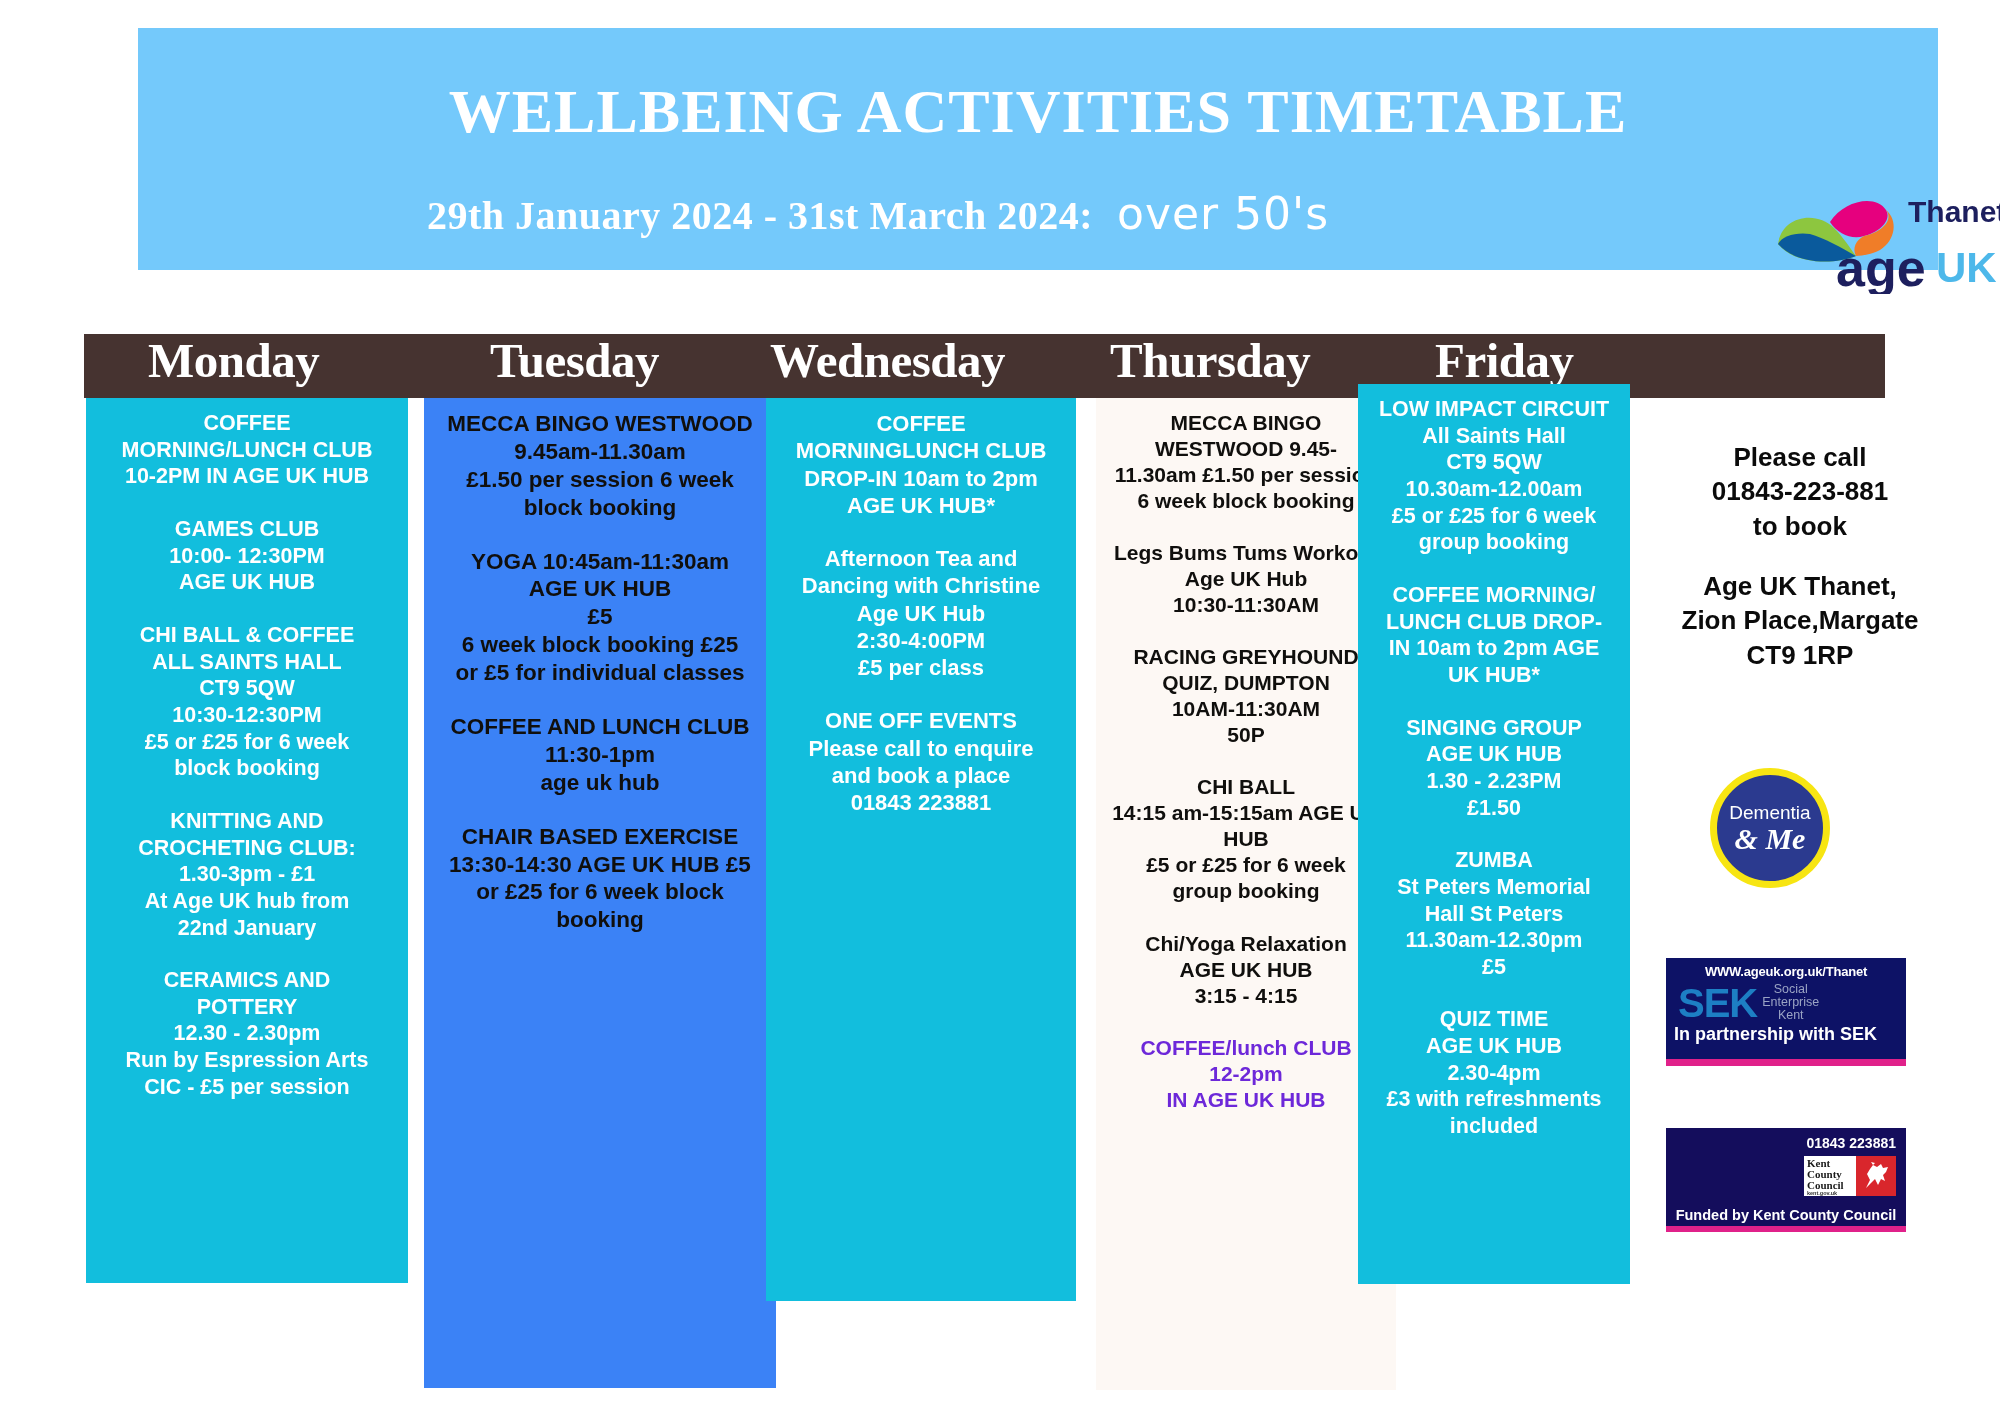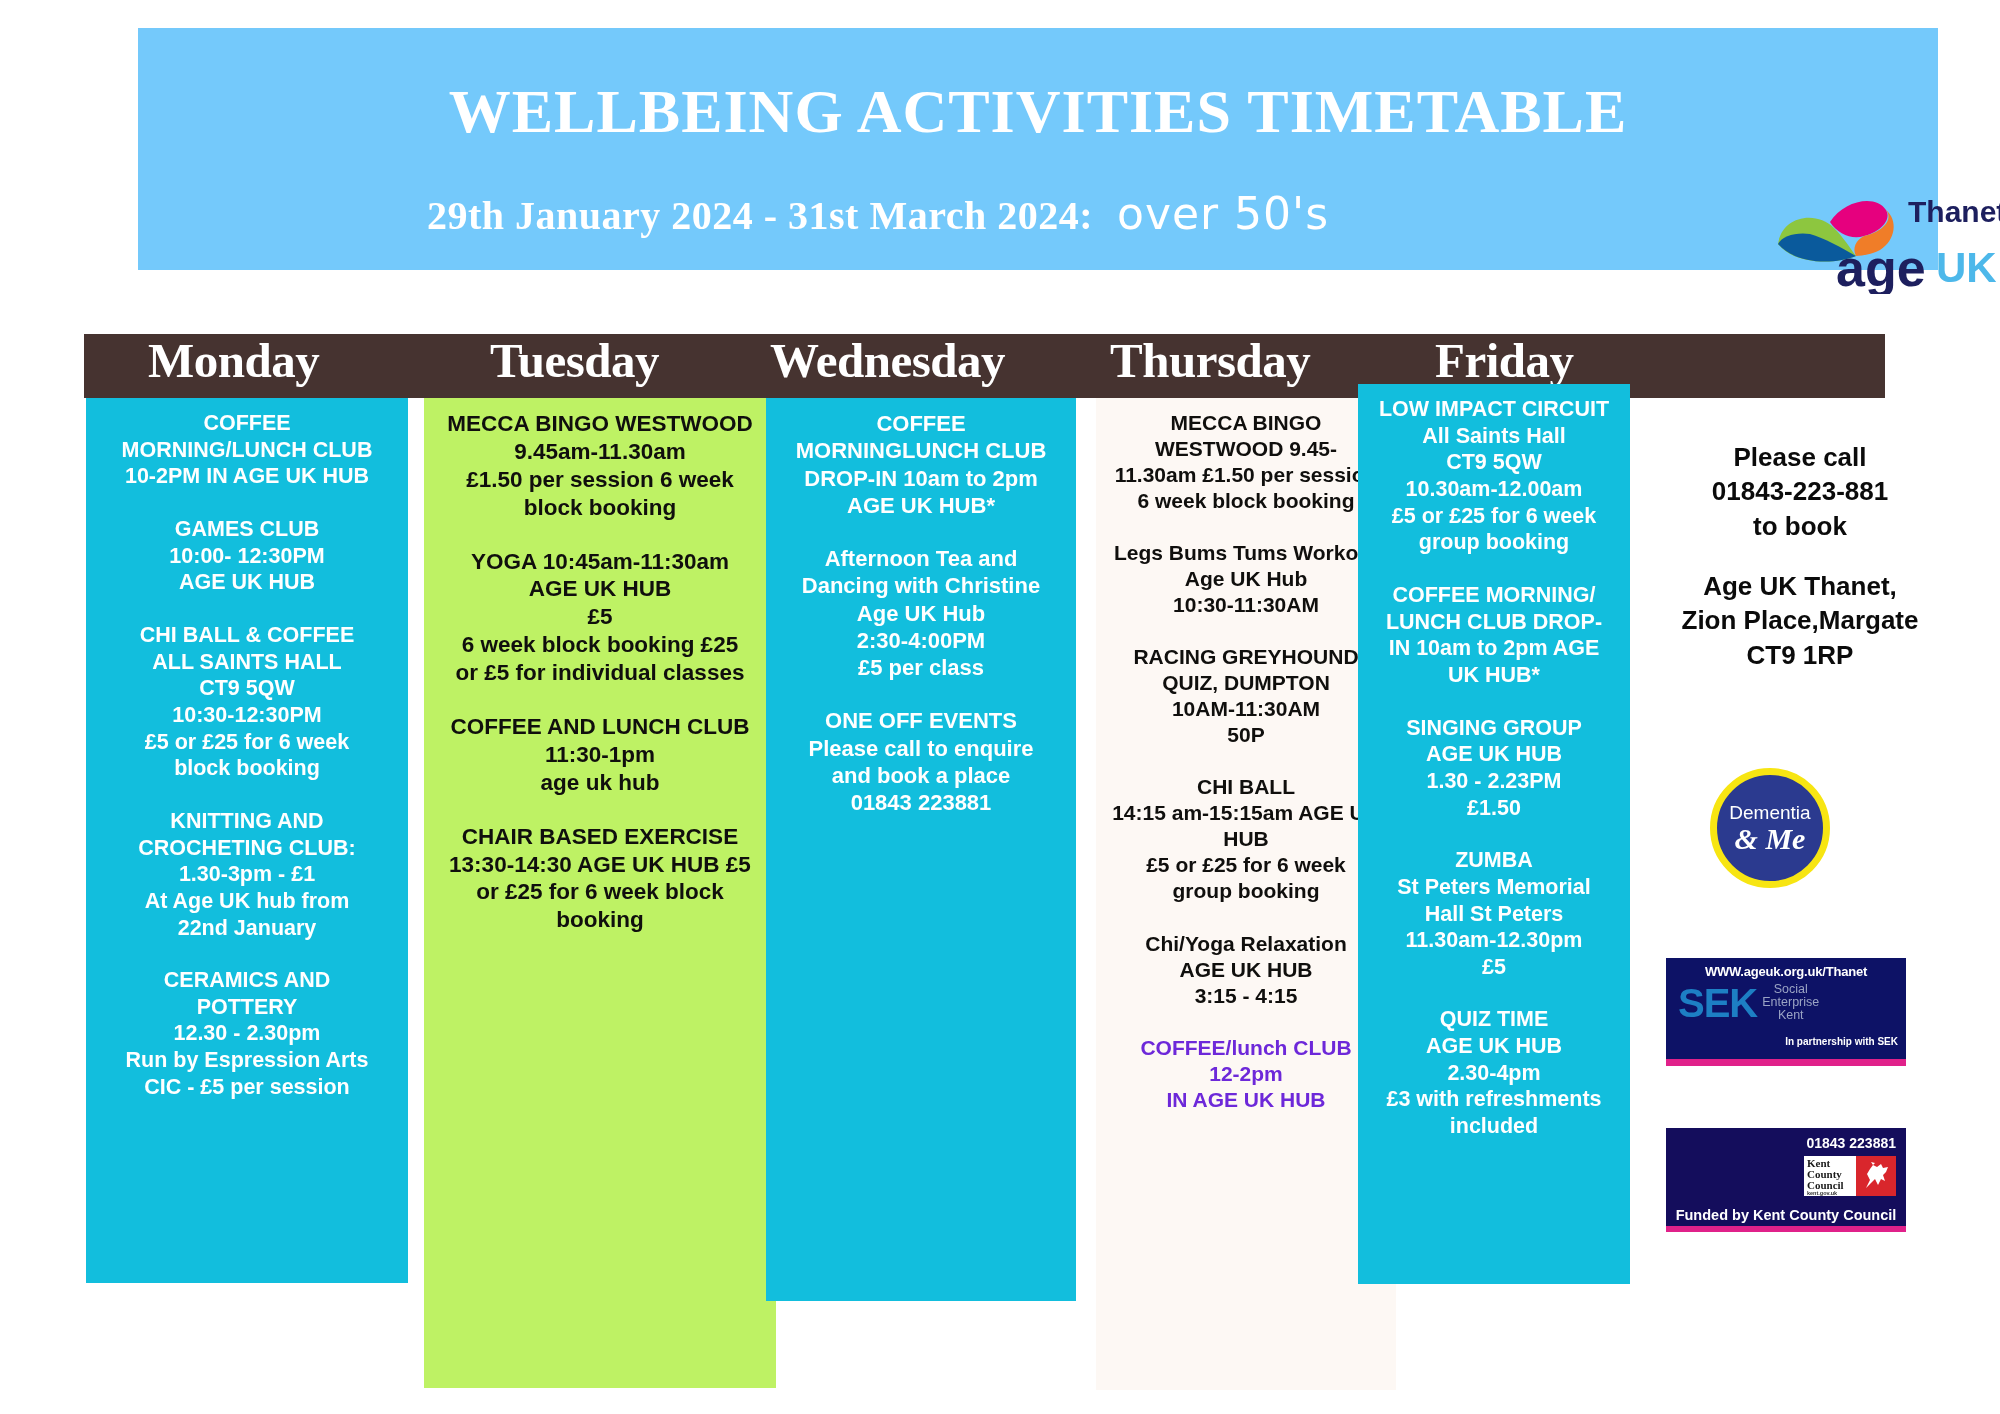--- a/index.html
+++ b/index.html
@@ -79,21 +79,21 @@
   .col{
     position:absolute;
     box-sizing:border-box;
     padding:12px 6px;
     font-family:"Liberation Sans", sans-serif;
     font-weight:bold;
     text-align:center;
     line-height:1.24;
   }
   .col-mon{left:86px;top:398px;width:322px;height:885px;background:#12bedd;color:#ffffff;font-size:21.5px;}
-  .col-tue{left:424px;top:398px;width:352px;height:990px;background:#bef264;color:#100f0d;font-size:22.5px;}
+  .col-tue{left:424px;top:398px;width:352px;height:990px;background:#3b82f6;color:#100f0d;font-size:22.5px;}
   .col-wed{left:766px;top:398px;width:310px;height:903px;background:#12bedd;color:#ffffff;font-size:22px;}
   .col-thu{left:1096px;top:398px;width:300px;height:992px;background:#fdf8f4;color:#100f0d;font-size:21px;}
   .col-fri{left:1358px;top:384px;width:272px;height:900px;background:#12bedd;color:#ffffff;font-size:21.5px;}
 
   .blk{margin:0 0 0 0;}
   .blk + .blk{margin-top:26px;}
   .ln{display:block;white-space:normal;}
   .brownline{color:#6d28d9;text-align:center;}
 
   
@@ -128,22 +128,22 @@
     padding:6px 8px 0 8px;
   }
   .sek-url{
     font-family:"Liberation Sans", sans-serif;font-weight:bold;font-size:13px;
     color:#ffffff;text-align:center;letter-spacing:-0.2px;
   }
   .sek-mid{display:flex;align-items:center;justify-content:flex-start;margin-top:4px;padding-left:4px;}
   .sek-logo{font-family:"Liberation Sans", sans-serif;font-weight:bold;font-size:40px;color:#1d7fc4;line-height:0.85;letter-spacing:-1px;}
   .sek-words{margin-left:5px;font-family:"Liberation Sans", sans-serif;font-size:12.5px;color:#9aa3c4;line-height:1.05;text-align:center;}
   .sek-partner{
-    font-family:"Liberation Sans", sans-serif;font-weight:bold;font-size:10px;
-    color:#ffffff;text-align:right;margin-top:14px;
+    font-family:"Liberation Sans", sans-serif;font-weight:bold;font-size:18px;
+    color:#ffffff;text-align:left;margin-top:2px;
   }
   .sek-pink{position:absolute;left:0;bottom:0;width:240px;height:7px;background:#e0218a;}
 
   
   .kcc{
     position:absolute;left:1666px;top:1128px;width:240px;height:104px;
     background:#140d5c;
     box-sizing:border-box;
     position:absolute;
   }

